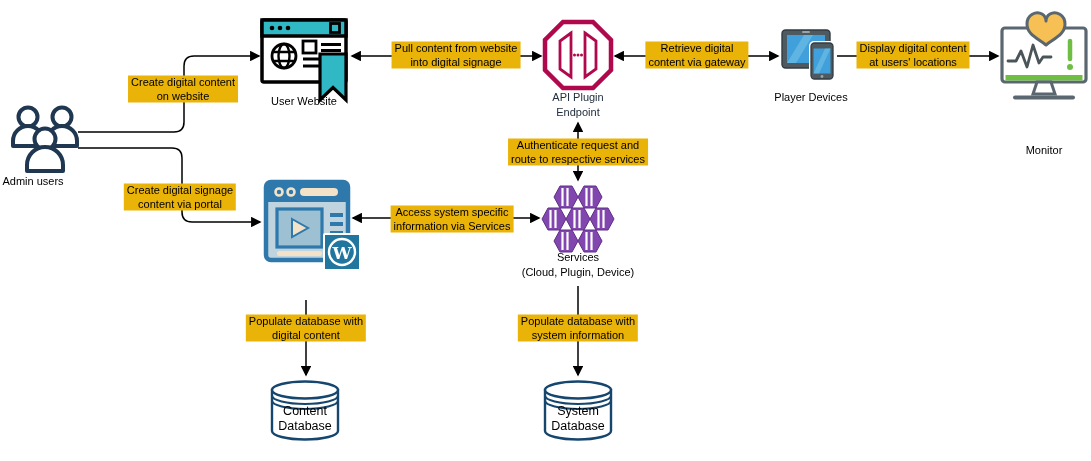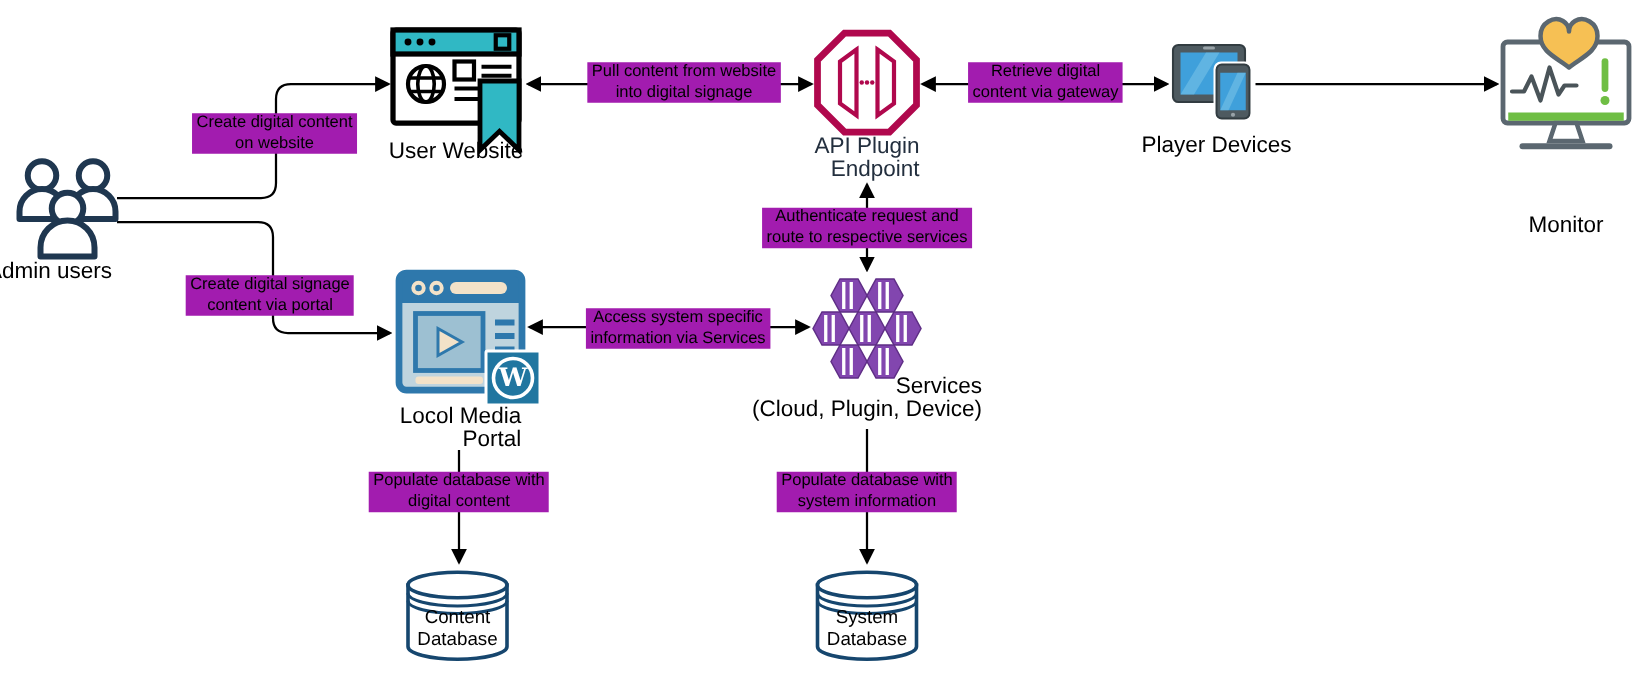--- a/index.html
+++ b/index.html
@@ -5,22 +5,22 @@
   html,body { margin:0; padding:0; background:#fff; }
   .canvas {
     position:relative; width:1091px; height:461px; background:#ffffff;
     font-family:"Liberation Sans", sans-serif; overflow:hidden;
   }
   .canvas svg.layer { position:absolute; left:0; top:0; }
   .lbl {
     position:absolute; transform:translate(-50%,-50%);
     text-align:center; white-space:pre-line; color:#000;
   }
-  .node-lbl { font-size:15px; line-height:15px;text-align:right; }
-  .edge-lbl { font-size:11px; line-height:13.5px; background:#a21caf; padding:0 3px;text-align:center; }
+  .node-lbl { font-size:11px; line-height:15px; }
+  .edge-lbl { font-size:11px; line-height:13.5px; background:#eab308; padding:0 3px;text-align:center; }
   .gw-lbl  { color:#232F3E; }
   .db-lbl  { font-size:12.5px; line-height:15px; }
   .wp-w {
     font-family:"DejaVu Serif", serif; font-size:17px; font-weight:bold;
     color:#fff; background:transparent; line-height:17px;
   }
 </style>
 </head>
 <body>
 
@@ -172,38 +172,38 @@
       <ellipse cx="578" cy="390" rx="33" ry="8.5"></ellipse>
     </g>
   </svg>
 
   <div class="lbl node-lbl" style="left:33px; top:181px;">Admin users</div>
   <div class="lbl node-lbl" style="left:304px; top:101px;">User Website</div>
   <div class="lbl node-lbl gw-lbl" style="left:578px; top:105px;">API Plugin
 Endpoint</div>
   <div class="lbl node-lbl" style="left:811px; top:97px;">Player Devices</div>
   <div class="lbl node-lbl" style="left:1044px; top:114px;margin-top:36px;">Monitor</div>
-  <div class="lbl node-lbl" style="left:307px; top:285px;">Locol Media
-Portal</div>
   <div class="lbl node-lbl" style="left:578px; top:265px;">Services
 (Cloud, Plugin, Device)</div>
   <div class="lbl db-lbl" style="left:305px; top:419px;">Content
 Database</div>
   <div class="lbl db-lbl" style="left:578px; top:419px;">System
 Database</div>
   <div class="lbl wp-w" style="left:342px; top:253px;">W</div>
 
   <div class="lbl edge-lbl" style="left:180px; top:197px;">Create digital signage
 content via portal</div>
   <div class="lbl edge-lbl" style="left:183px; top:89px;">Create digital content
 on website</div>
   <div class="lbl edge-lbl" style="left:456px; top:55px;">Pull content from website
 into digital signage</div>
   <div class="lbl edge-lbl" style="left:697px; top:55px;">Retrieve digital
 content via gateway</div>
+  <div class="lbl edge-lbl" style="left:913px; top:55px;">Display digital content
+at users' locations</div>
   <div class="lbl edge-lbl" style="left:578px; top:152px;">Authenticate request and
 route to respective services</div>
   <div class="lbl edge-lbl" style="left:452px; top:219px;">Access system specific
 information via Services</div>
   <div class="lbl edge-lbl" style="left:306px; top:328px;">Populate database with
 digital content</div>
   <div class="lbl edge-lbl" style="left:578px; top:328px;">Populate database with
 system information</div>
 
 </div>

